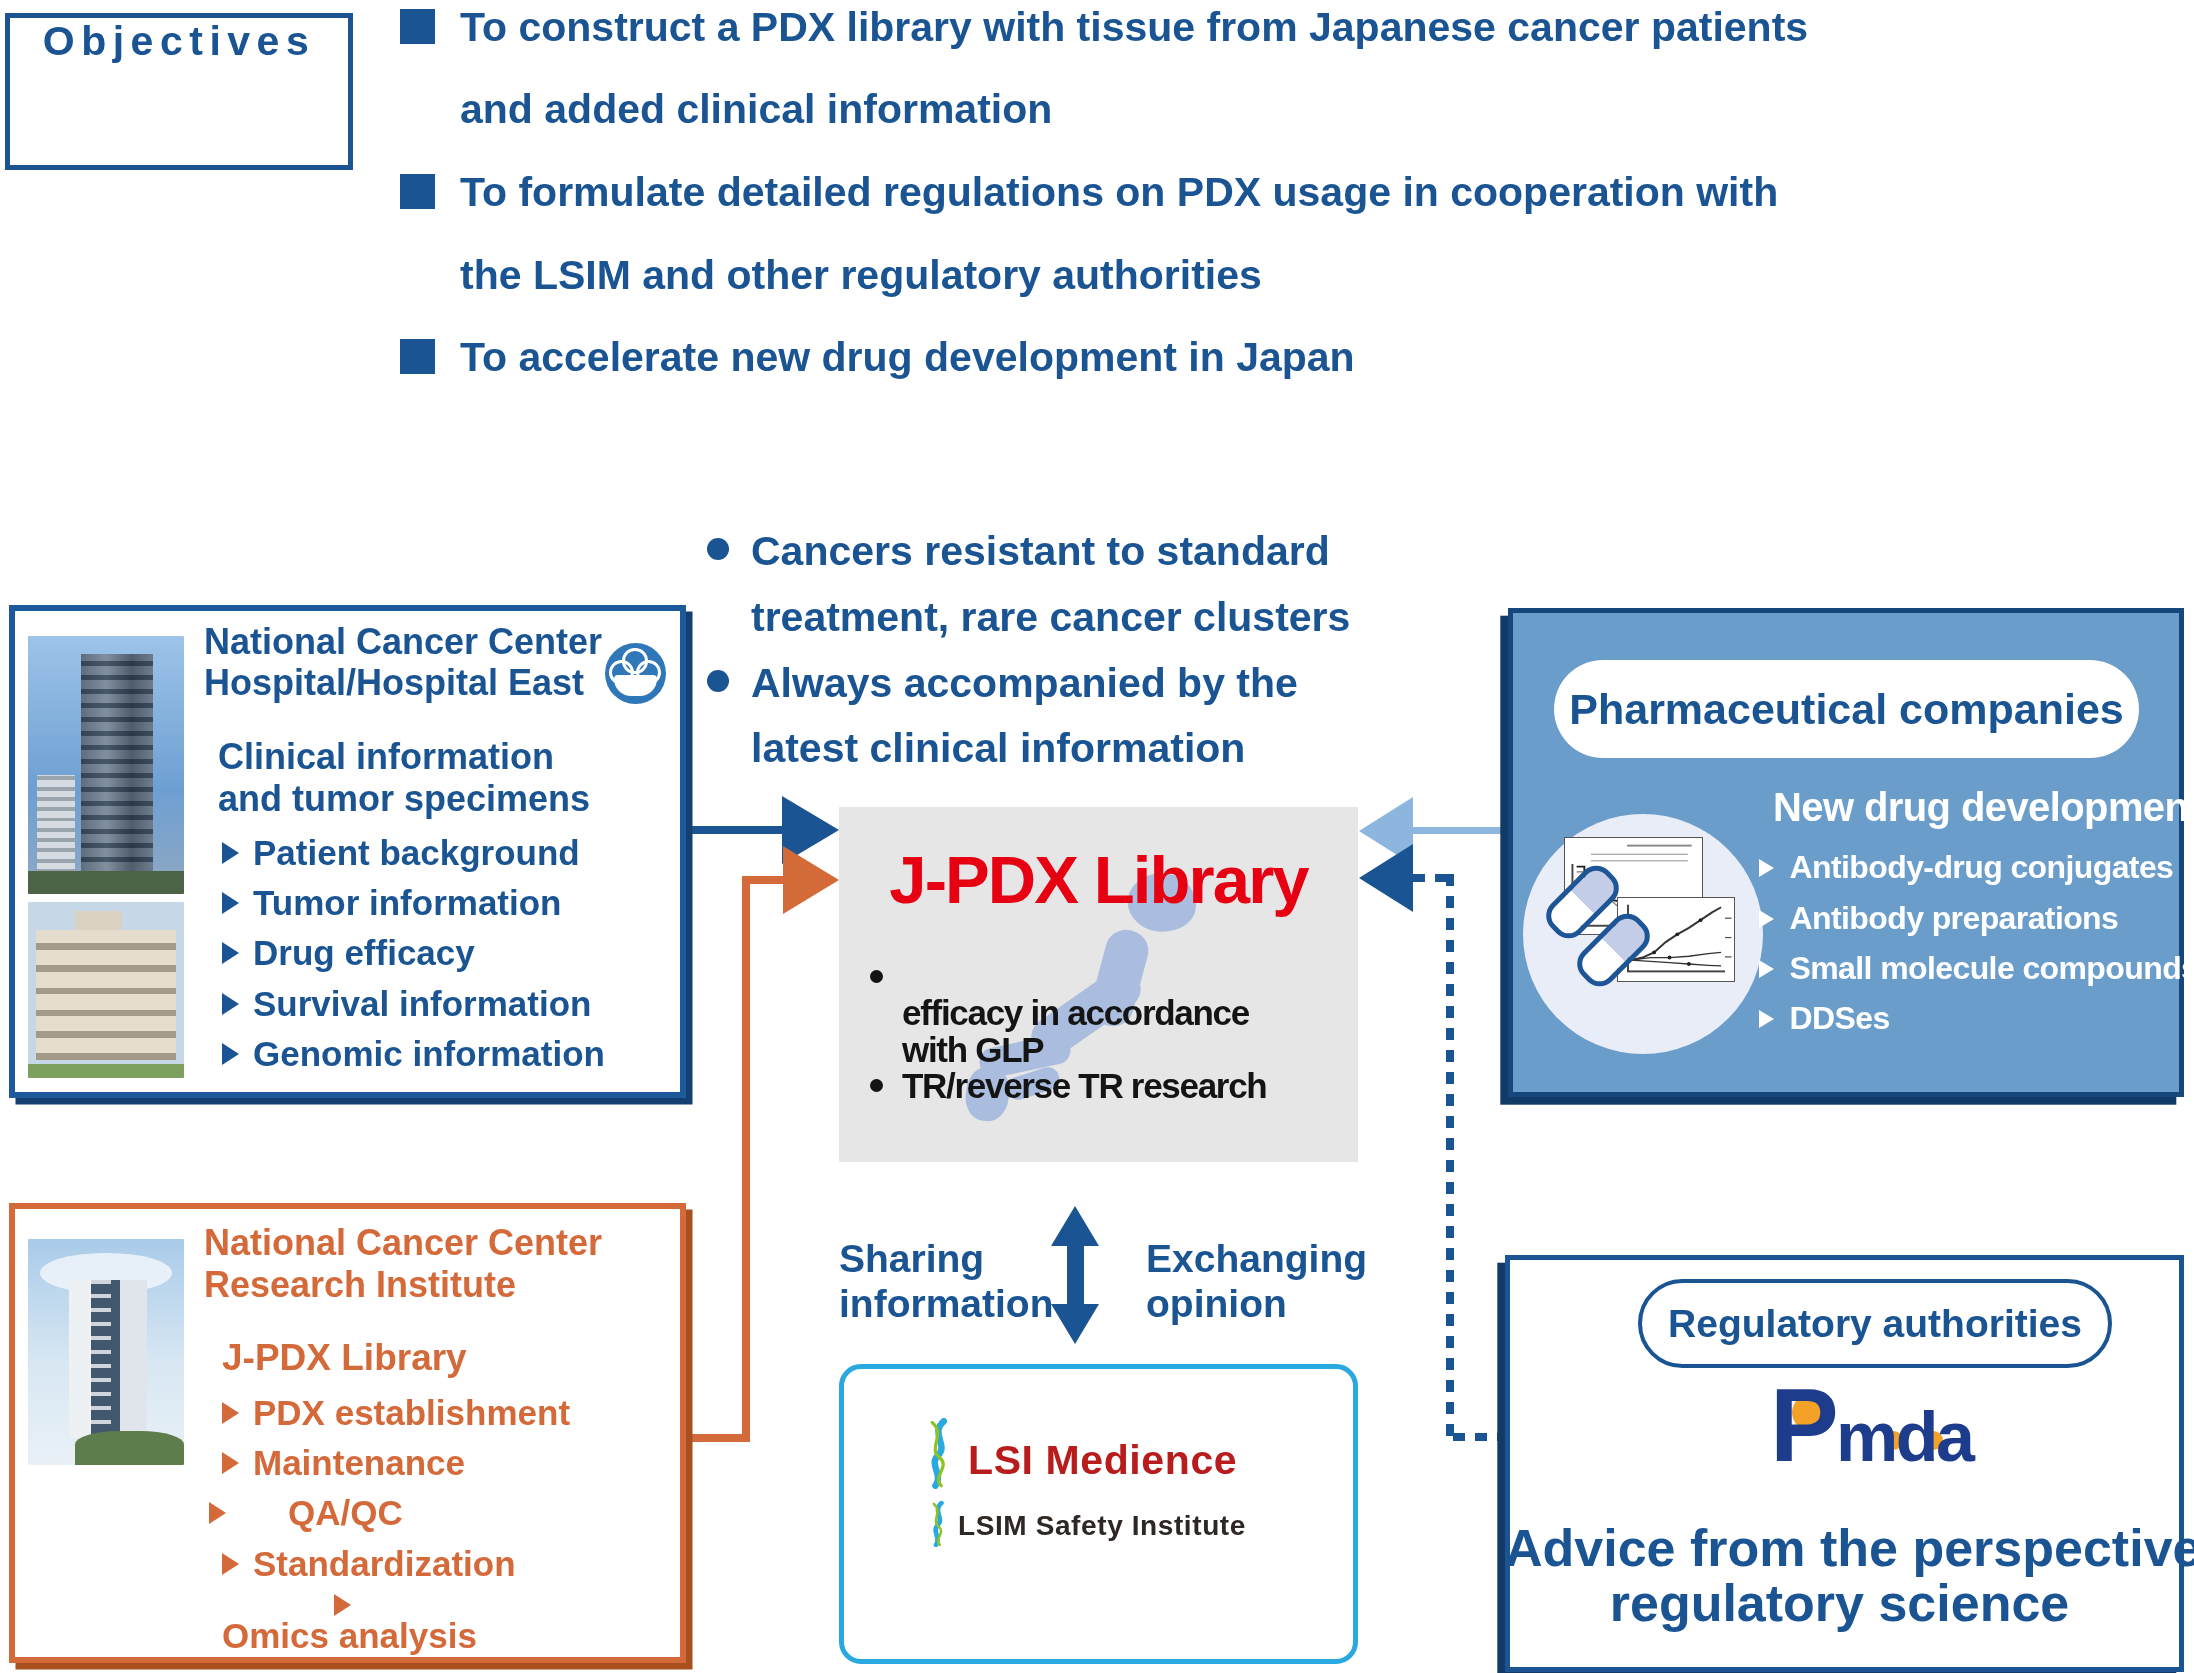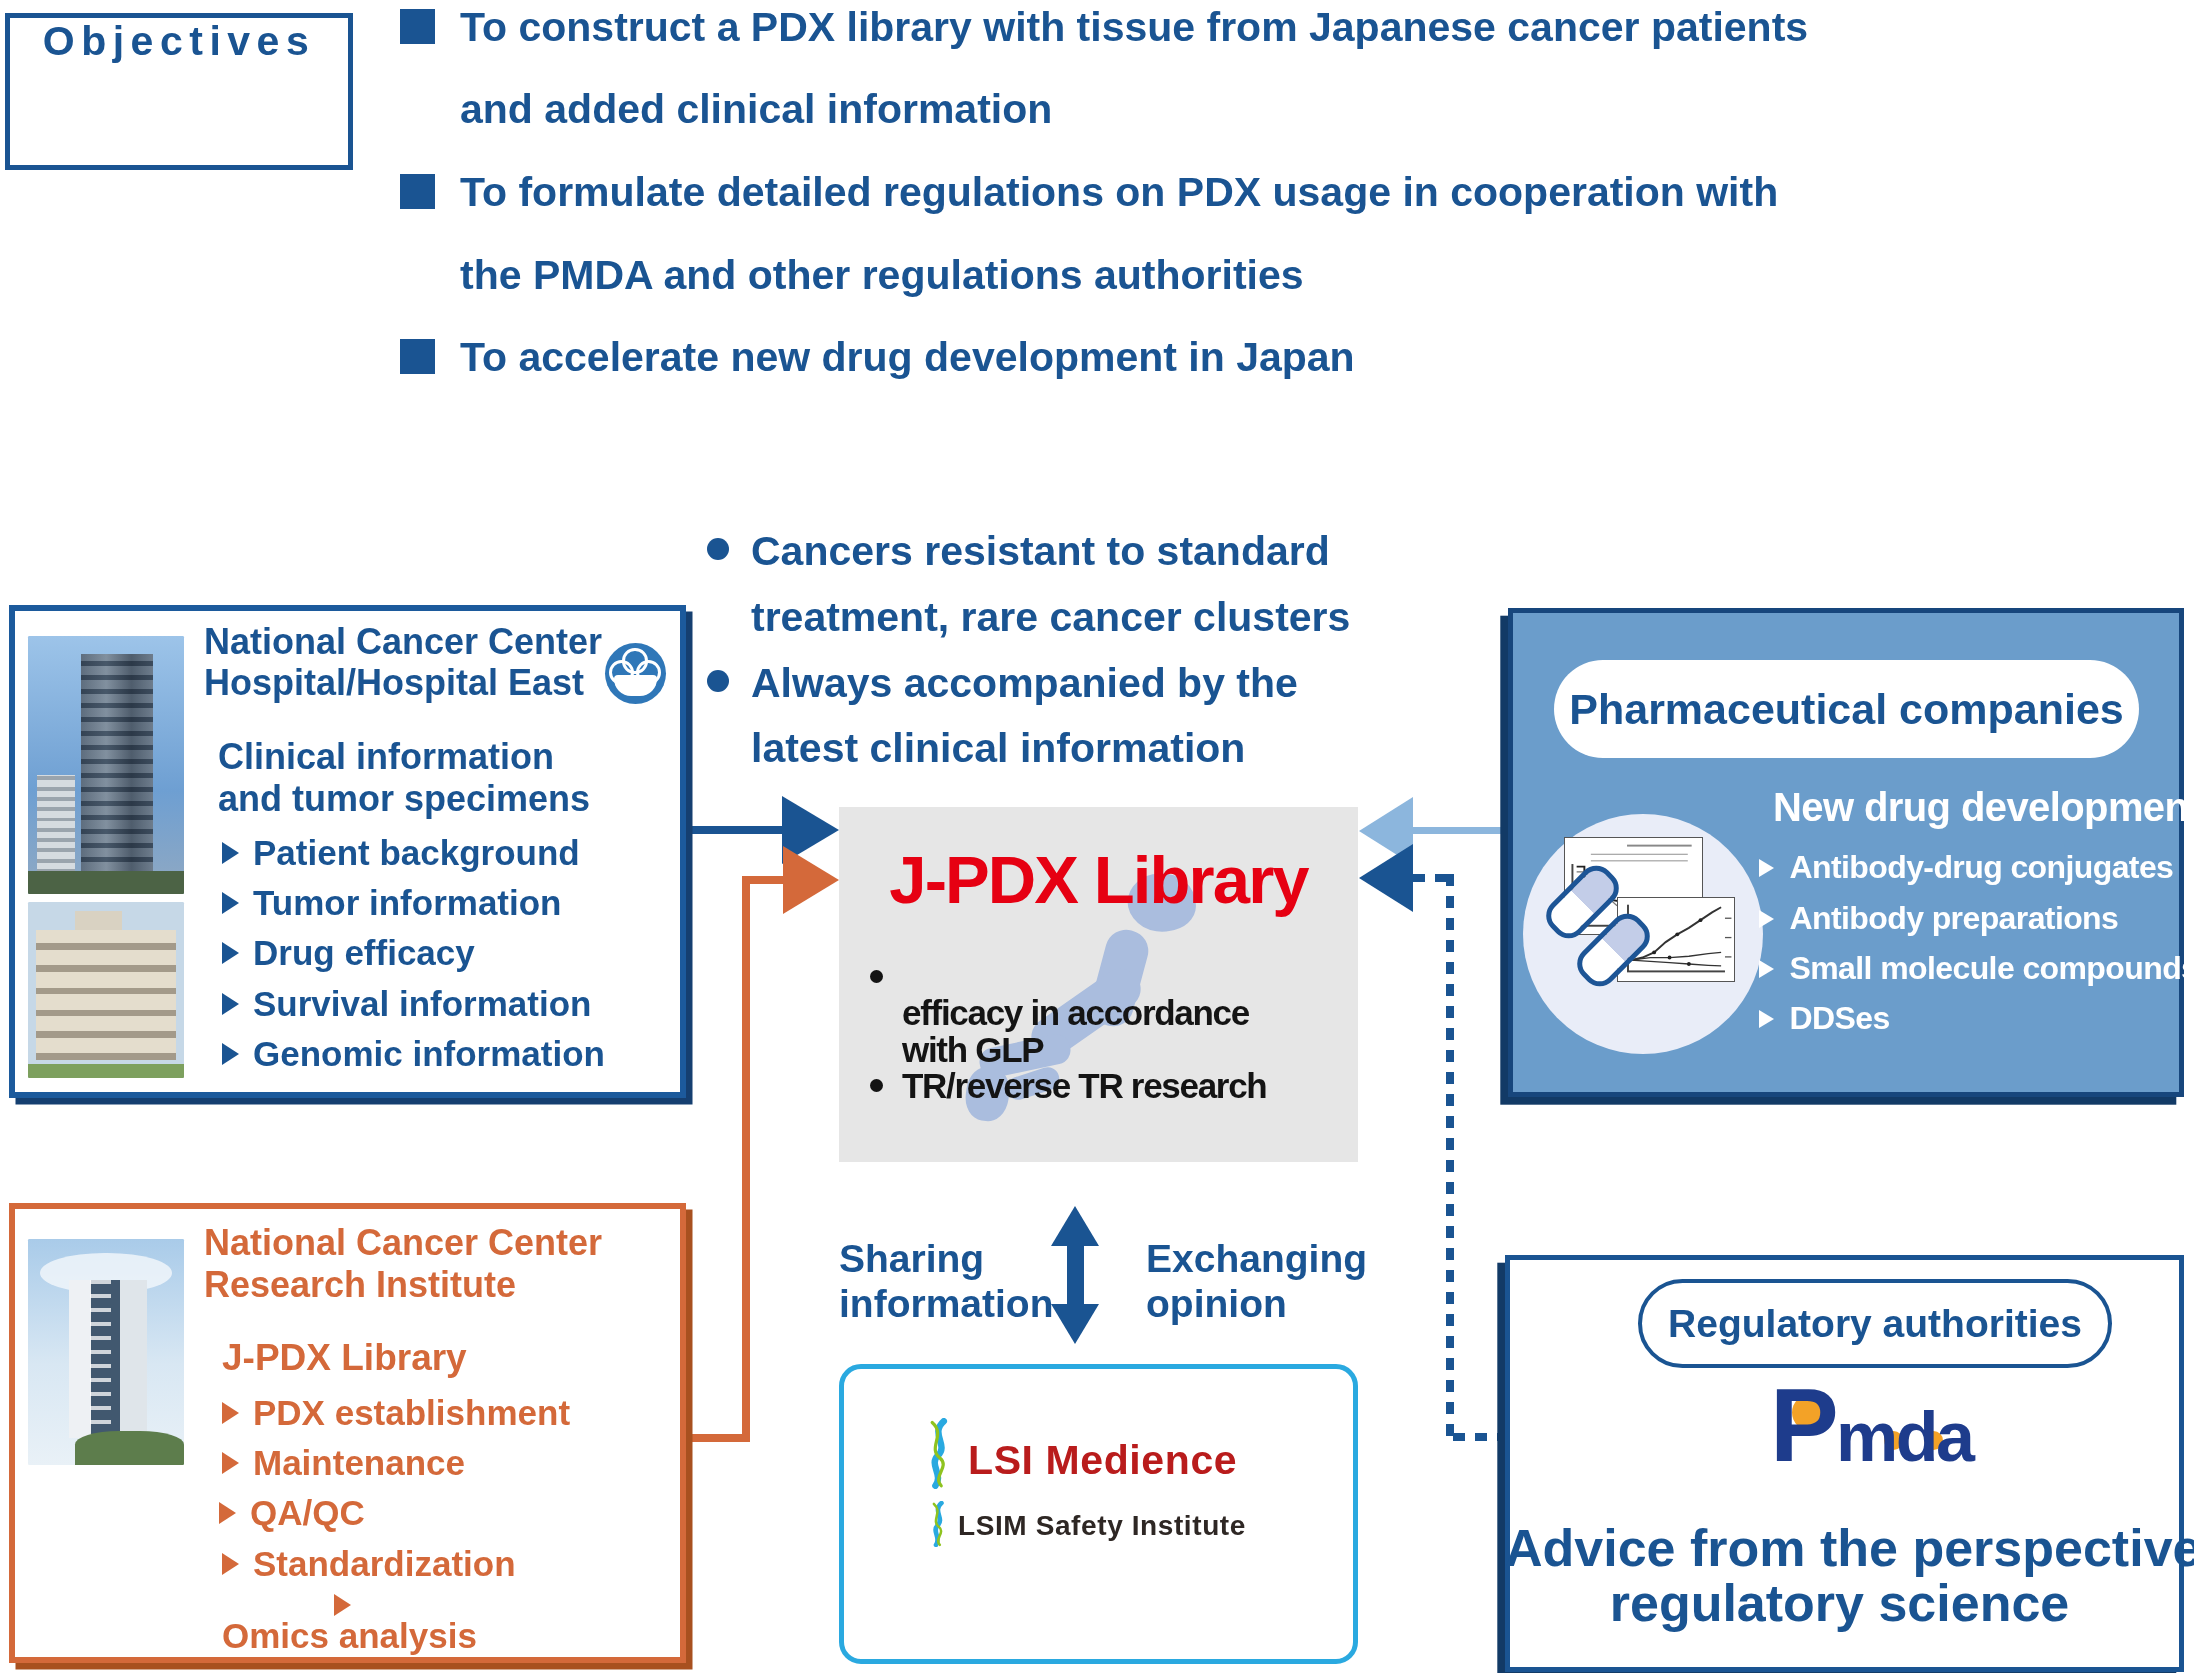--- a/index.html
+++ b/index.html
@@ -107,21 +107,21 @@
 
 <div class="abs objectives-box">
   <span class="objectives-label">Objectives</span>
 </div>
 
 <div class="abs sq" style="left:400px;top:9px;"></div>
 <div class="abs obj-line" style="left:460px;top:3.9px;">To construct a PDX library with tissue from Japanese cancer patients</div>
 <div class="abs obj-line" style="left:460px;top:86px;">and added clinical information</div>
 <div class="abs sq" style="left:400px;top:174px;"></div>
 <div class="abs obj-line" style="left:460px;top:169px;">To formulate detailed regulations on PDX usage in cooperation with</div>
-<div class="abs obj-line" style="left:460px;top:252px;">the PMDA and other regulations authorities</div>
+<div class="abs obj-line" style="left:460px;top:252px;">the LSIM and other regulatory authorities</div>
 <div class="abs sq" style="left:400px;top:339px;"></div>
 <div class="abs obj-line" style="left:460px;top:334px;">To accelerate new drug development in Japan</div>
 
 <div class="abs dot" style="left:707px;top:538px;"></div>
 <div class="abs note-line" style="left:751px;top:528px;">Cancers resistant to standard</div>
 <div class="abs note-line" style="left:751px;top:594px;">treatment, rare cancer clusters</div>
 <div class="abs dot" style="left:707px;top:670px;"></div>
 <div class="abs note-line" style="left:751px;top:660px;">Always accompanied by the</div>
 <div class="abs note-line" style="left:751px;top:725px;">latest clinical information</div>
 
@@ -203,21 +203,21 @@
 <div class="abs side-title orange" style="left:204px;top:1264px;">Research Institute</div>
 <div class="abs side-sub orange" style="left:222px;top:1337px;font-size:37px;">J-PDX Library</div>
 <div class="abs item orange" style="left:222px;top:1393px;">
     <span class="tri"></span>
     <span class="txt">PDX establishment</span>
   </div>
 <div class="abs item orange" style="left:222px;top:1443px;">
     <span class="tri"></span>
     <span class="txt">Maintenance</span>
   </div>
-<div class="abs item orange" style="left:219px;top:1493px;">
+<div class="abs item orange" style="left:209px;top:1493px;gap:48px;">
     <span class="tri"></span>
     <span class="txt">QA/QC</span>
   </div>
 <div class="abs item orange" style="left:222px;top:1544px;">
     <span class="tri"></span>
     <span class="txt">Standardization</span>
   </div>
 <div class="abs item orange" style="left:222px;top:1594px;flex-direction:column;">
     <span class="tri"></span>
     <span class="txt">Omics analysis</span>

